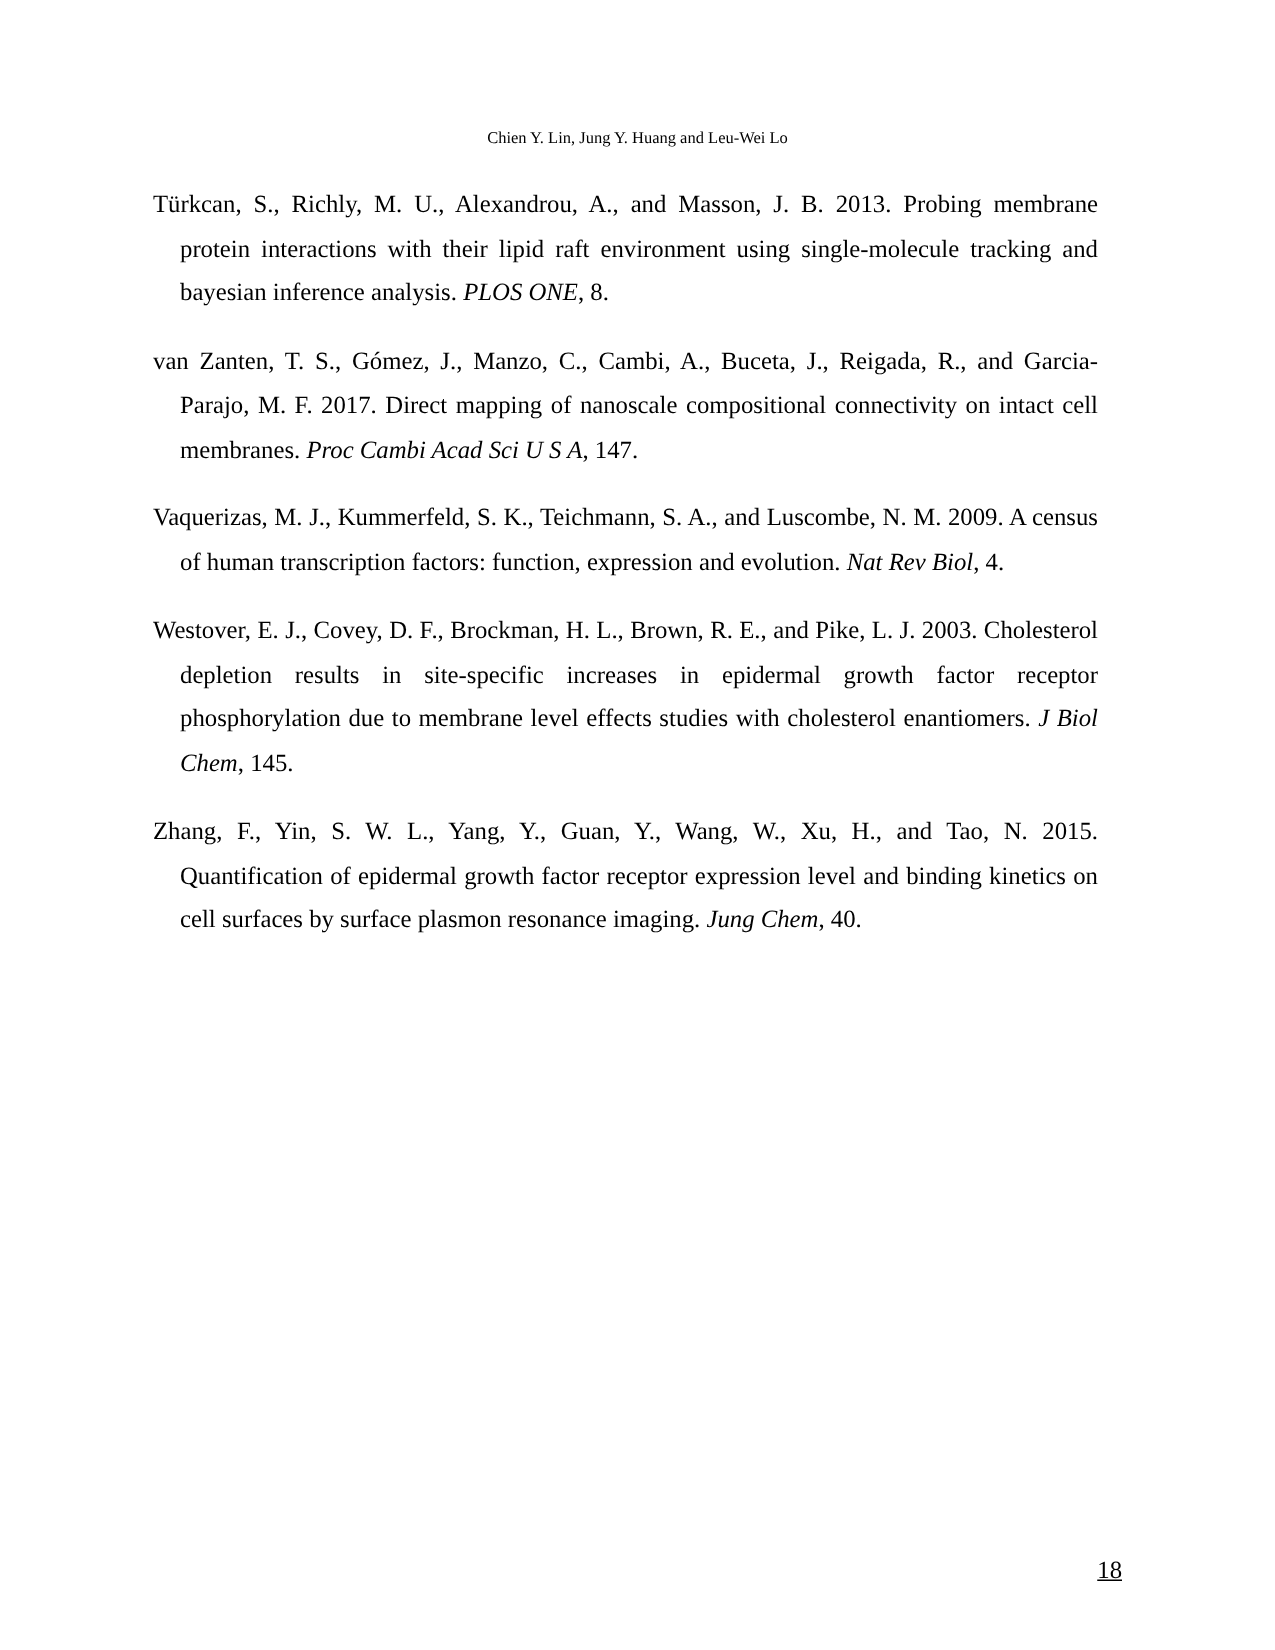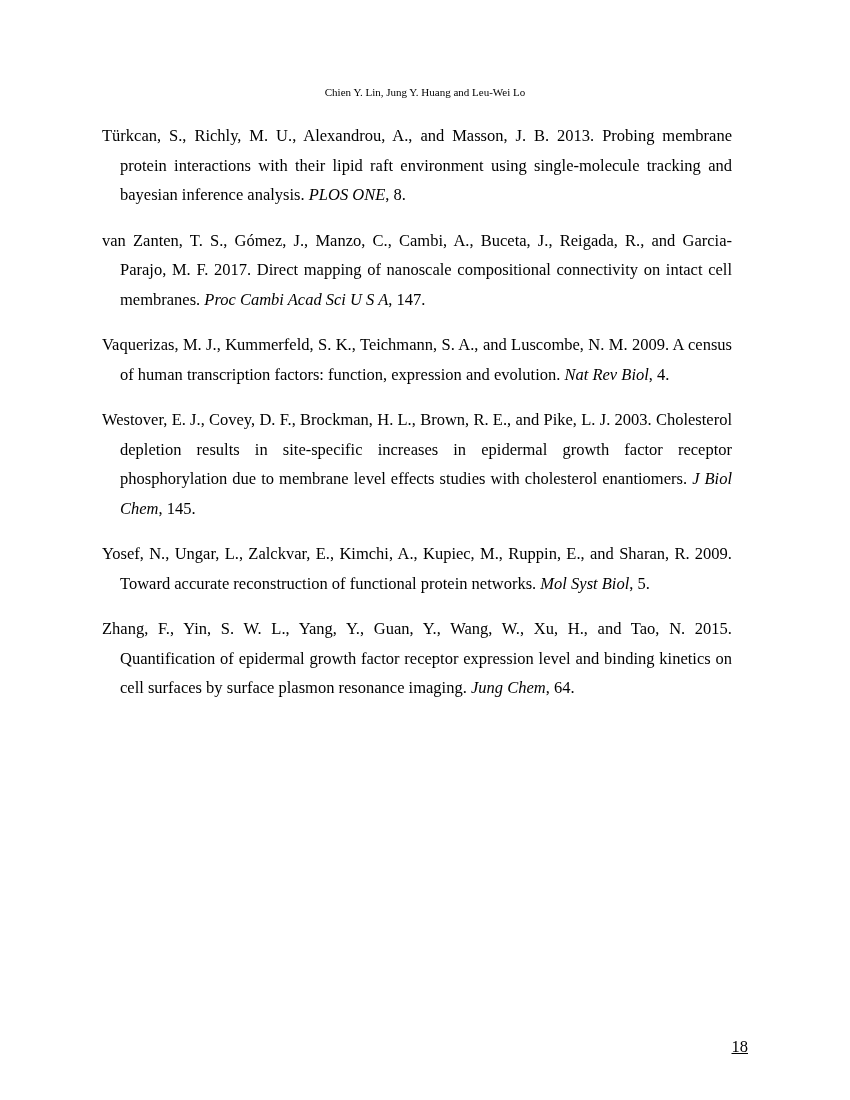--- a/index.html
+++ b/index.html
@@ -61,20 +61,19 @@
   <div class="references">
 
     <p class="ref-entry"><span>Türkcan, S., Richly, M. U., Alexandrou, A., and Masson, J. B. 2013.  Probing membrane protein interactions with their lipid raft environment using single-molecule tracking and bayesian inference analysis. </span><span class="journal-name">PLOS ONE</span><span>, 8.</span></p>
 
     <p class="ref-entry"><span>van Zanten, T. S., Gómez, J., Manzo, C., Cambi, A., Buceta, J., Reigada, R., and Garcia-Parajo, M. F. 2017. Direct mapping of nanoscale compositional connectivity on intact cell membranes. </span><span class="journal-name">Proc Cambi Acad Sci U S A</span><span>, 147.</span></p>
 
     <p class="ref-entry"><span>Vaquerizas, M. J., Kummerfeld, S. K., Teichmann, S. A., and Luscombe, N. M. 2009.  A census of human transcription factors: function, expression and evolution. </span><span class="journal-name">Nat Rev Biol</span><span>, 4.</span></p>
 
     <p class="ref-entry"><span>Westover, E. J., Covey, D. F., Brockman, H. L., Brown, R. E., and Pike, L. J. 2003.  Cholesterol depletion results in site-specific increases in epidermal growth factor receptor phosphorylation due to membrane level effects studies with cholesterol enantiomers. </span><span class="journal-name">J Biol Chem</span><span>, 145.</span></p>
 
-    <p class="ref-entry"><span>Yosef, N., Ungar, L., Zalckvar, E., Kimchi, A., Kupiec, M., Ruppin, E., and Sharan, R. 2009.  Toward accurate reconstruction of functional protein networks. </span><span class="journal-name">Mol Syst Biol</span><span>, 5.</span></p>
 
-    <p class="ref-entry"><span>Zhang, F., Yin, S. W. L., Yang, Y., Guan, Y., Wang, W., Xu, H., and Tao, N. 2015.  Quantification of epidermal growth factor receptor expression level and binding kinetics on cell surfaces by surface plasmon resonance imaging. </span><span class="journal-name">Jung Chem</span><span>, 64.</span></p>
+    <p class="ref-entry"><span>Zhang, F., Yin, S. W. L., Yang, Y., Guan, Y., Wang, W., Xu, H., and Tao, N. 2015.  Quantification of epidermal growth factor receptor expression level and binding kinetics on cell surfaces by surface plasmon resonance imaging. </span><span class="journal-name">Jung Chem</span><span>, 40.</span></p>
 
   </div>
 </div>
 
 <div class="page-number">18</div>
 
 </body></html>

